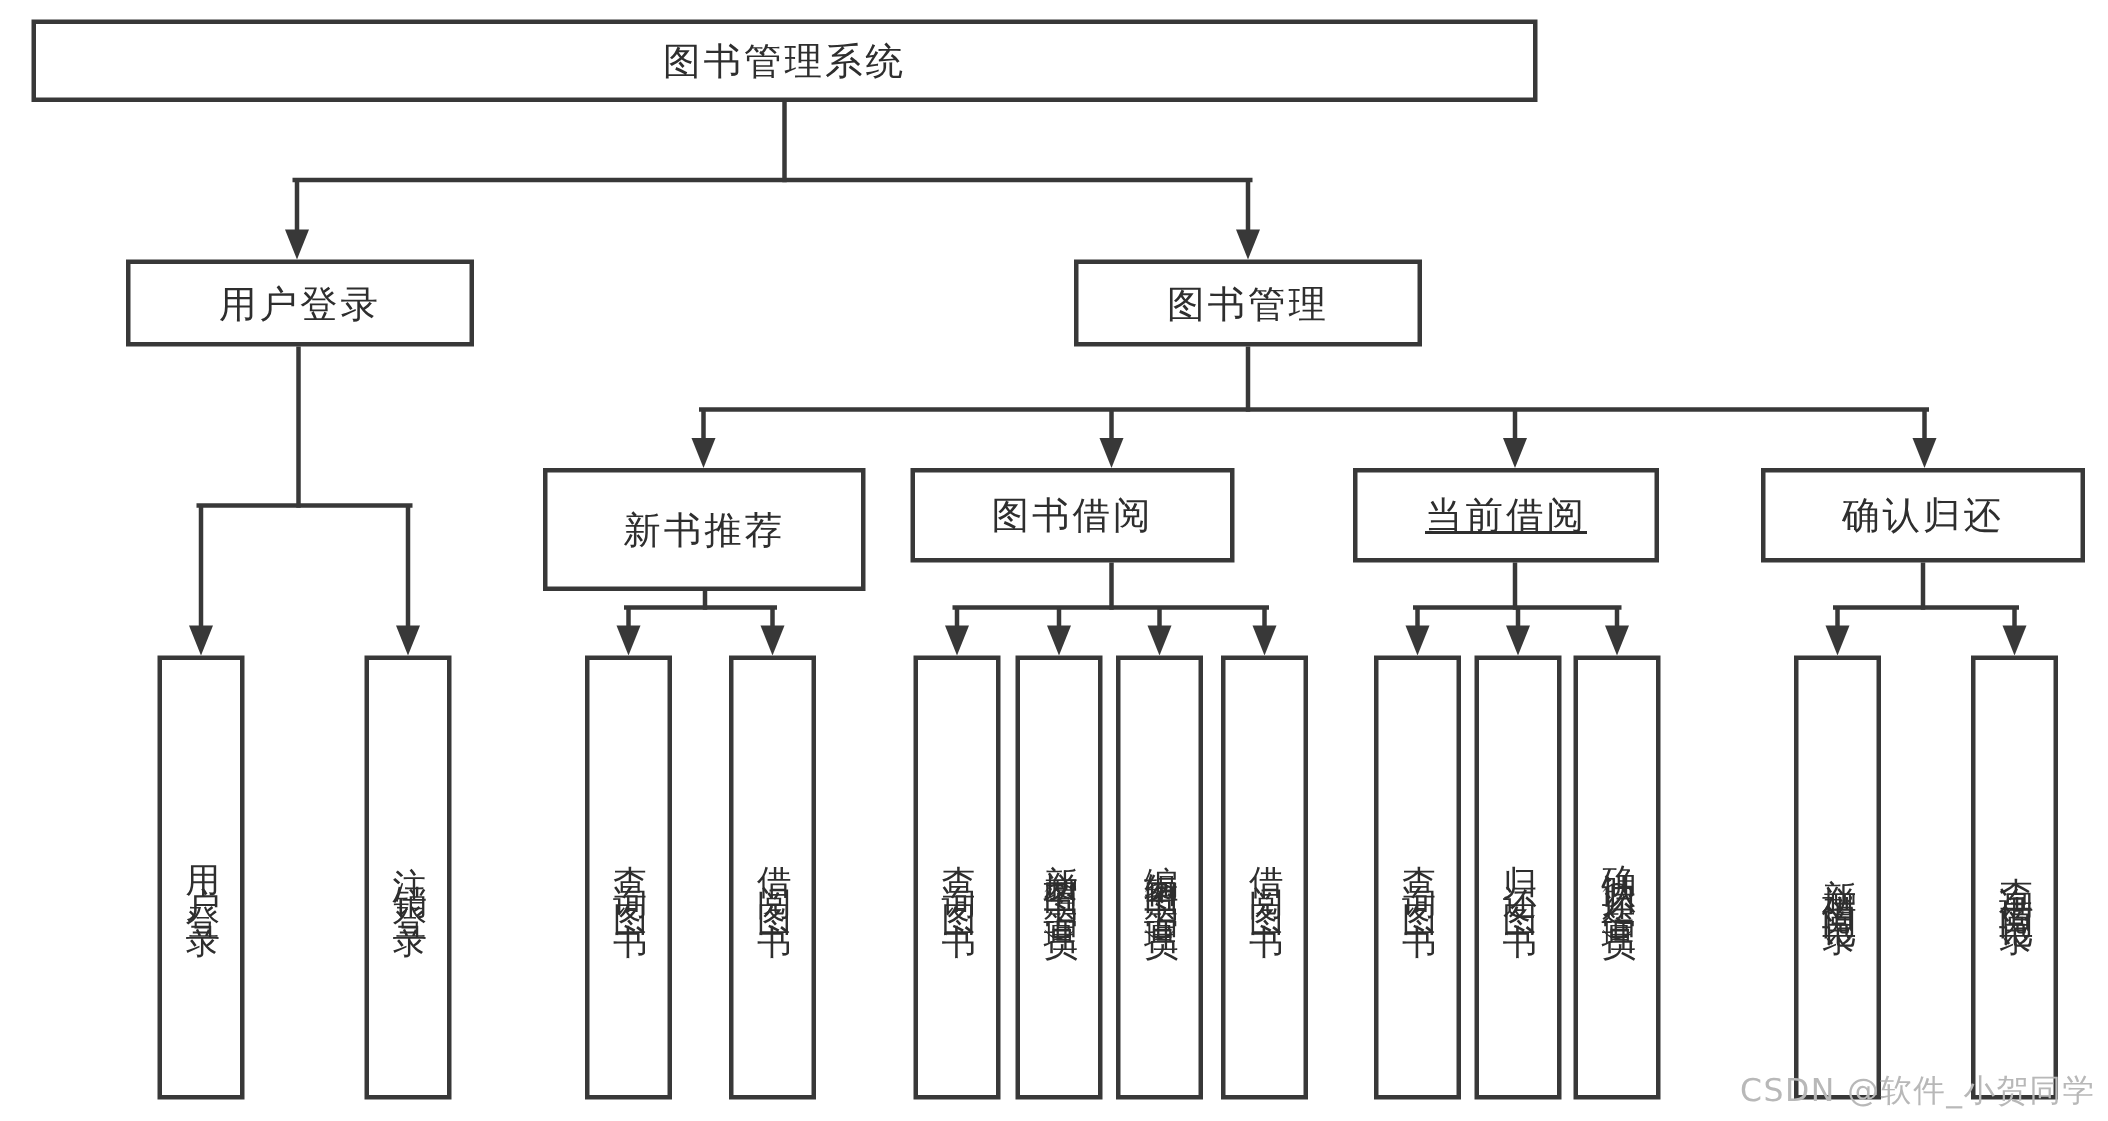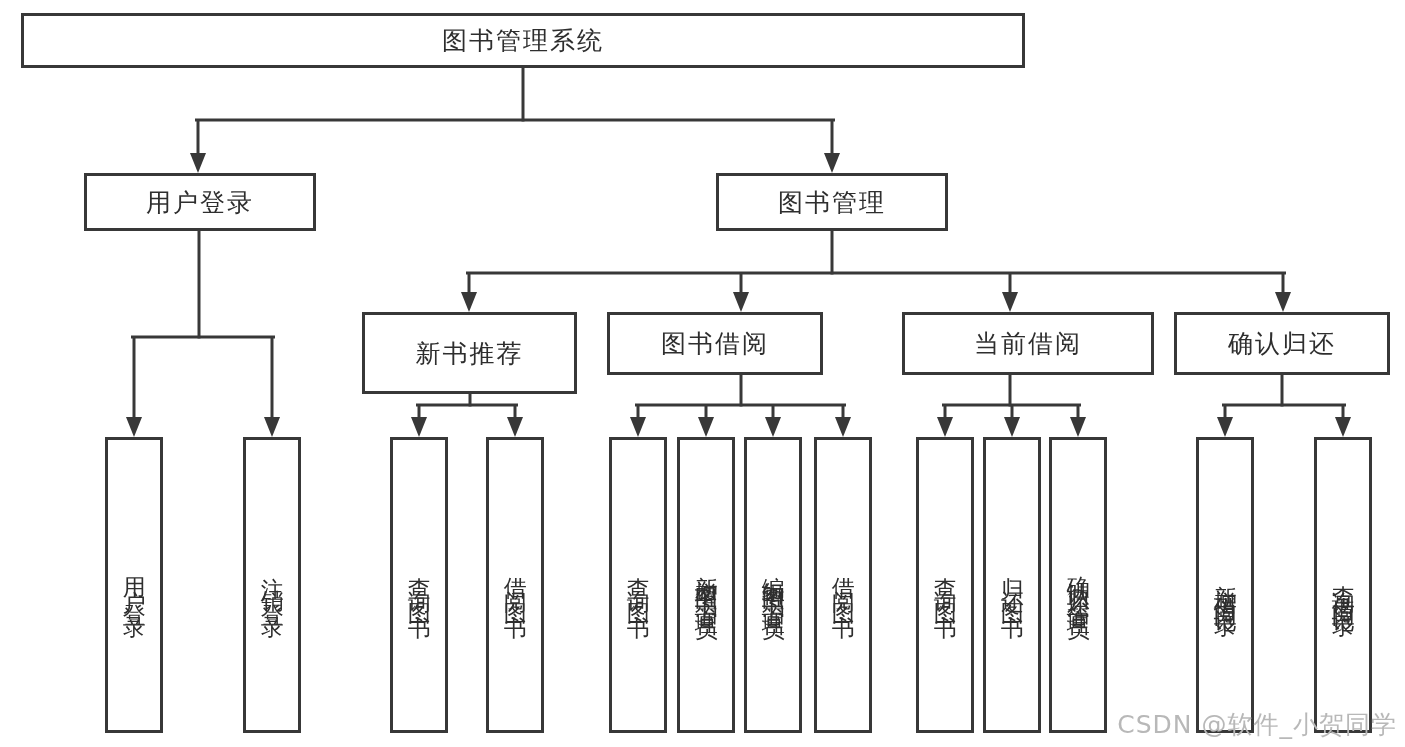--- a/index.html
+++ b/index.html
@@ -20,21 +20,21 @@
     border:3px solid var(--line-color,#383838);
     width:58px;top:437px;height:296px;
     display:flex;align-items:center;justify-content:center;
   }
   .vtext{
     writing-mode:vertical-rl;text-orientation:mixed;
     font-size:23px;line-height:1.1;white-space:nowrap;
   }
   .watermark{
     position:absolute;right:8px;bottom:6px;
-    font-size:25px;letter-spacing:1px;
+    font-size:21px;letter-spacing:1px;
     color:var(--wm-color,#b8b8b8);
   }
 </style>
 </head>
 <body>
 
 <div class="stage" style="--line-color: #383838; --wm-color: #b8b8b8;">
 
   <svg class="connector" width="1405" height="747" viewBox="0 0 1405 747" fill="currentColor" stroke="currentColor" stroke-width="3">
 
@@ -108,21 +108,21 @@
   <div class="box" style="left:716px;top:173px;width:232px;height:58px;">
     <span>图书管理</span>
   </div>
 
   <div class="box" style="left:362px;top:312px;width:215px;height:82px;">
     <span>新书推荐</span>
   </div>
   <div class="box" style="left:607px;top:312px;width:216px;height:63px;">
     <span>图书借阅</span>
   </div>
-  <div class="box" style="left:902px;top:312px;width:252px;height:63px;">
+  <div class="box" style="left:902px;top:312px;width:204px;height:63px;text-decoration:underline;">
     <span>当前借阅</span>
   </div>
   <div class="box" style="left:1174px;top:312px;width:216px;height:63px;">
     <span>确认归还</span>
   </div>
 
   <div class="vbox" style="left:105px;">
     <span class="vtext" style="letter-spacing: 13px;">用户登录</span>
   </div>
   <div class="vbox" style="left:243px;">

